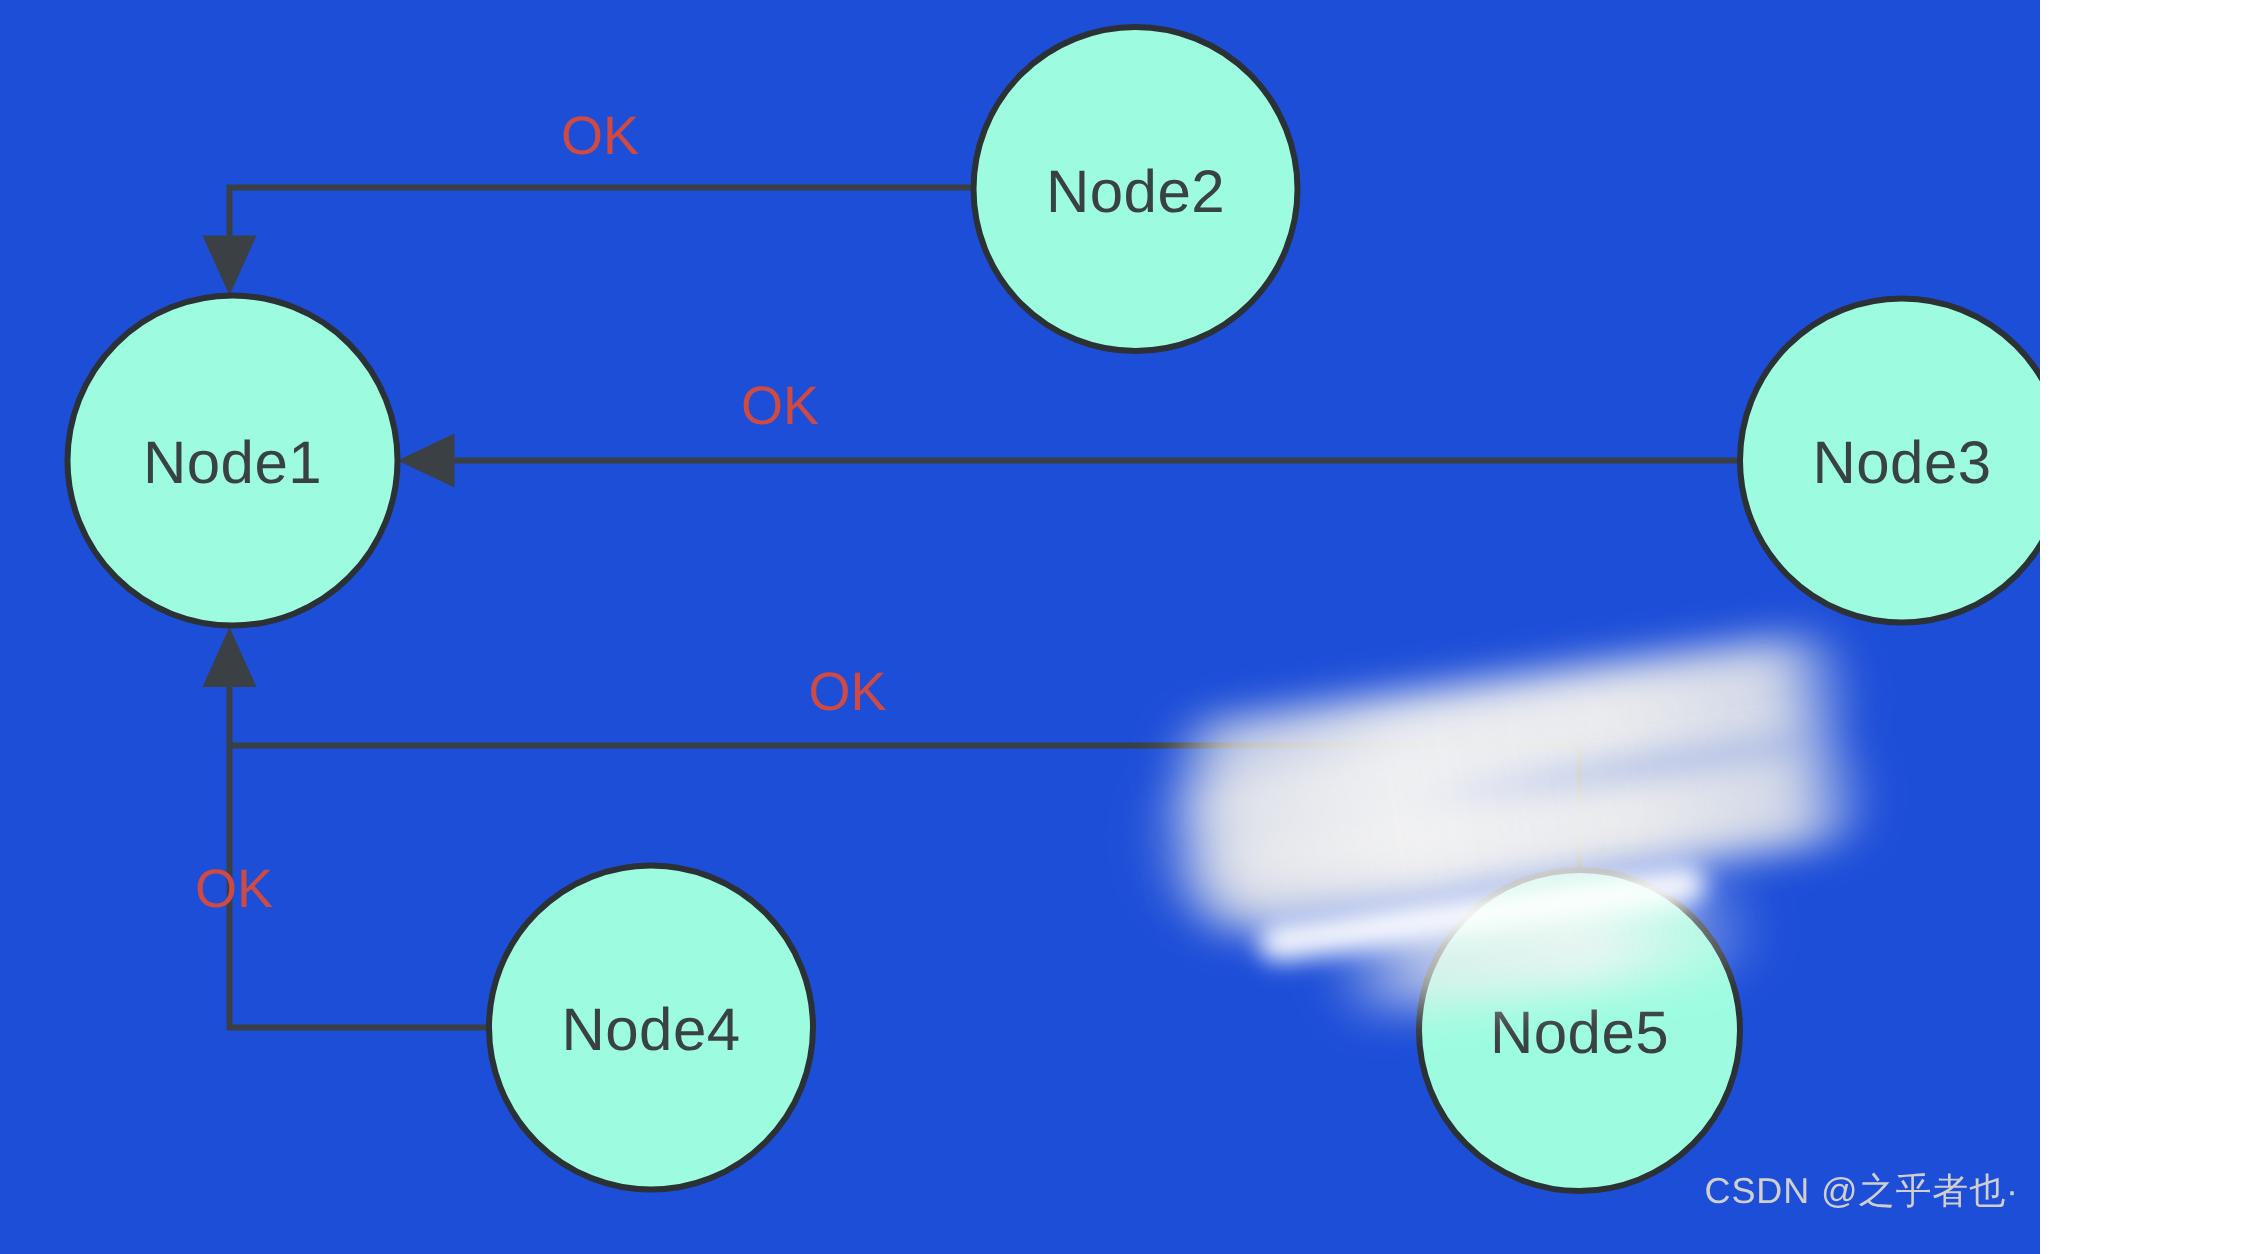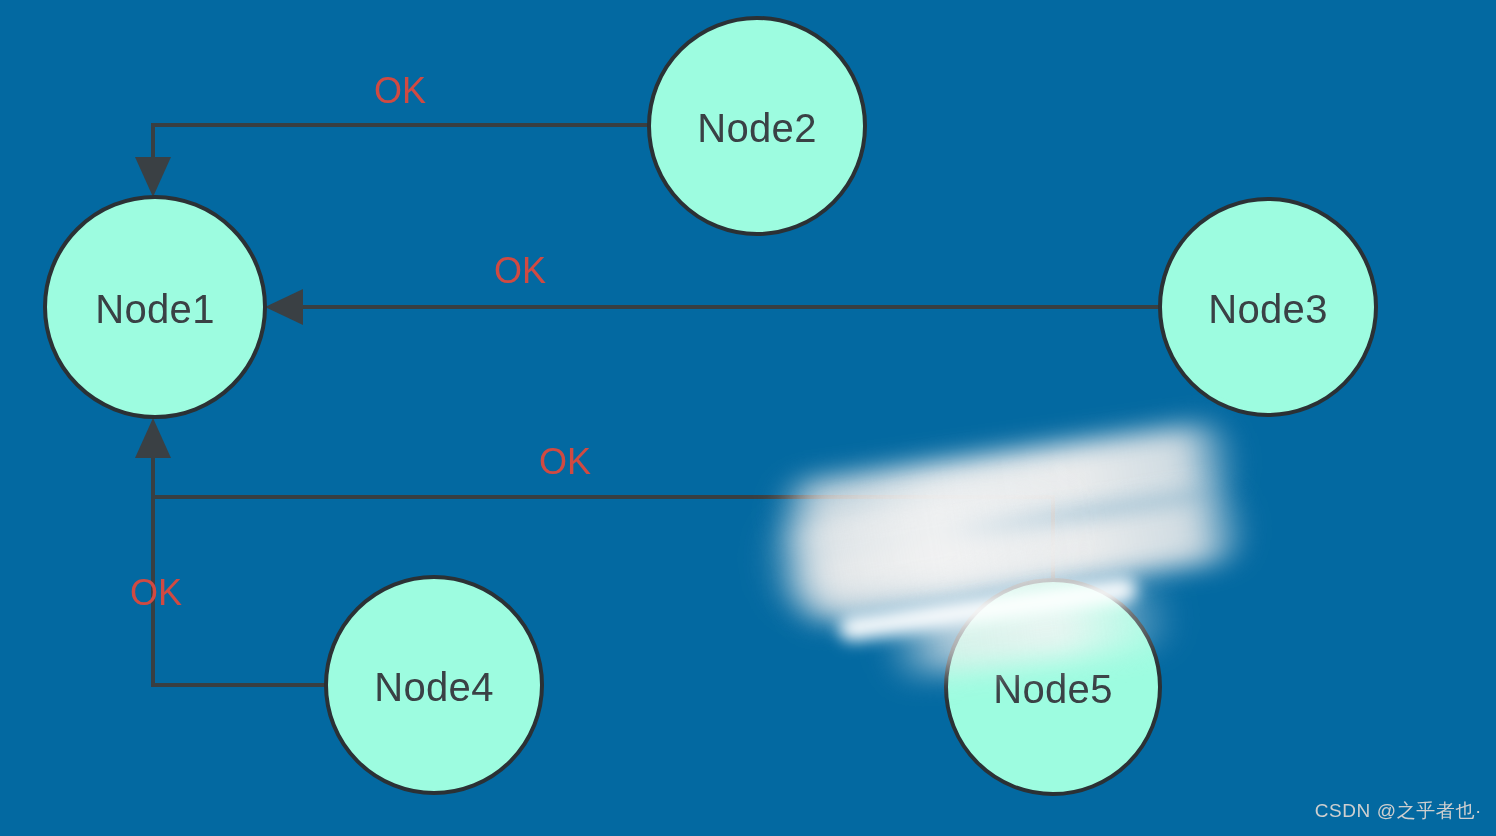--- a/index.html
+++ b/index.html
@@ -6,23 +6,23 @@
   html, body {
     margin: 0;
     padding: 0;
     background: #ffffff;
   }
   body {
     font-family: "Liberation Sans", sans-serif;
   }
   #stage {
     position: relative;
-    width: 1496px;
+    width: 1360px;
     height: 836px;
-    background: #0369a1;
+    background: #1d4ed8;
     overflow: hidden;
     text-decoration: underline;
   }
   #diagram-svg {
     position: absolute;
     top: 0;
     left: 0;
     width: 1496px;
     height: 836px;
     display: block;
@@ -125,23 +125,23 @@
     width: 300px;
     height: 26px;
     border-radius: 40px;
     transform: rotate(-8deg);
     background: rgba(255,255,255,0.95);
     filter: blur(8px);
   }
   .watermark {
     position: absolute;
     right: 14px;
-    bottom: 12px;
-    font-family: "Liberation Sans", sans-serif;
-    font-size: 19px;
+    bottom: 26px;
+    font-family: "Liberation Sans", sans-serif;
+    font-size: 24px;
     color: #cfcfcf;
     letter-spacing: 0.6px;
     white-space: nowrap;
     user-select: none;
   }
 </style>
 </head>
 <body>
 
 <div id="stage">

